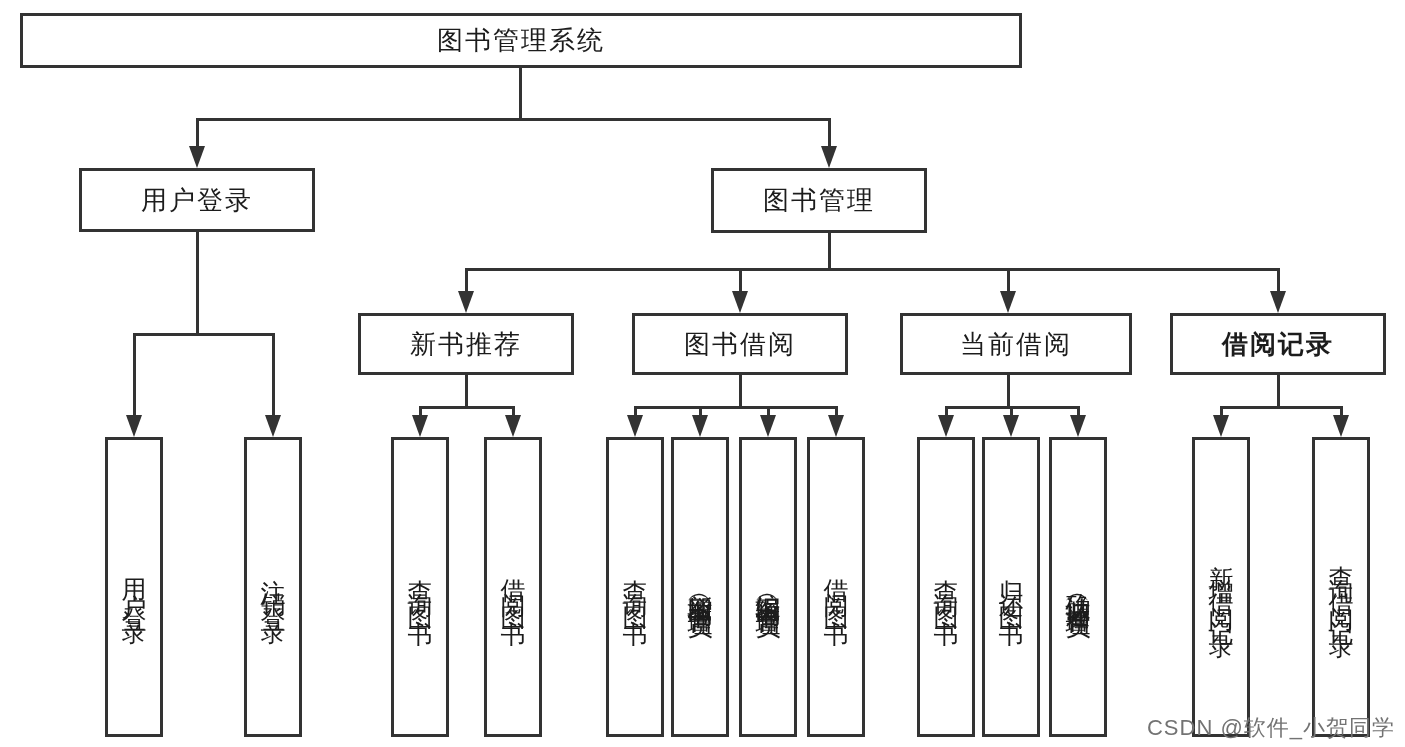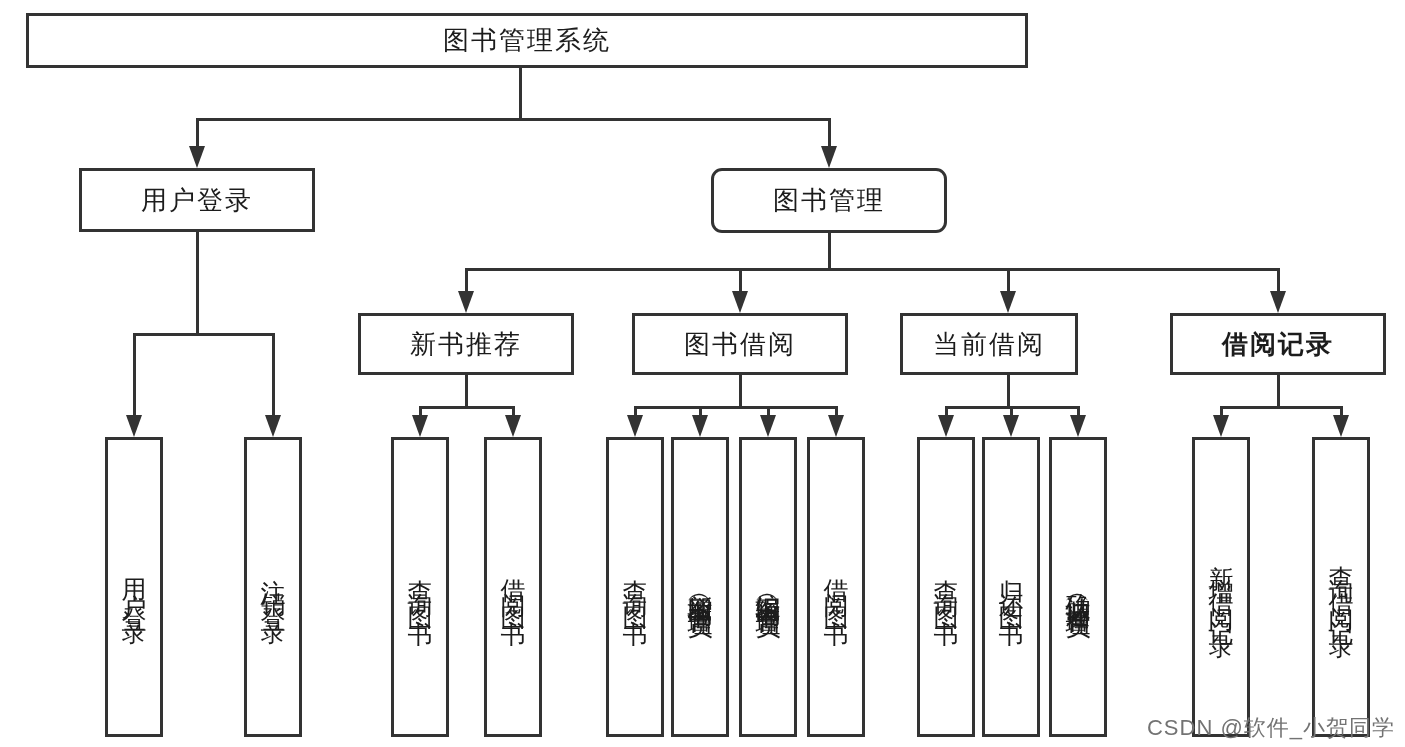--- a/index.html
+++ b/index.html
@@ -27,38 +27,38 @@
   .watermark{
     position:absolute;right:10px;bottom:4px;color:#737373;font-size:22px;
     letter-spacing:1px;z-index:5;white-space:nowrap;
   }
 </style>
 </head>
 <body>
 
 <div class="stage">
 
-  <div class="box" style="left:20px;top:13px;width:1002px;height:55px;margin-left:6px;">
+  <div class="box" style="left:20px;top:13px;width:1002px;height:55px;">
     <span class="hlabel">图书管理系统</span>
   </div>
 
   <div class="box" style="left:79px;top:168px;width:236px;height:64px;">
     <span class="hlabel">用户登录</span>
   </div>
-  <div class="box" style="left:711px;top:168px;width:236px;height:65px;border-radius:11px;">
+  <div class="box" style="left:711px;top:168px;width:216px;height:65px;">
     <span class="hlabel">图书管理</span>
   </div>
 
   <div class="box" style="left:632px;top:313px;width:216px;height:62px;">
     <span class="hlabel">图书借阅</span>
   </div>
   <div class="box" style="left:358px;top:313px;width:216px;height:62px;">
     <span class="hlabel">新书推荐</span>
   </div>
-  <div class="box" style="left:900px;top:313px;width:178px;height:62px;">
+  <div class="box" style="left:900px;top:313px;width:232px;height:62px;">
     <span class="hlabel">当前借阅</span>
   </div>
   <div class="box" style="left:1170px;top:313px;width:216px;height:62px;font-weight:bold;">
     <span class="hlabel">借阅记录</span>
   </div>
 
   <div class="box leaf" style="left:105px;top:437px;width:58px;height:300px;">
     <span class="ls">用户登录</span>
     </div>
   <div class="box leaf" style="left:244px;top:437px;width:58px;height:300px;">

